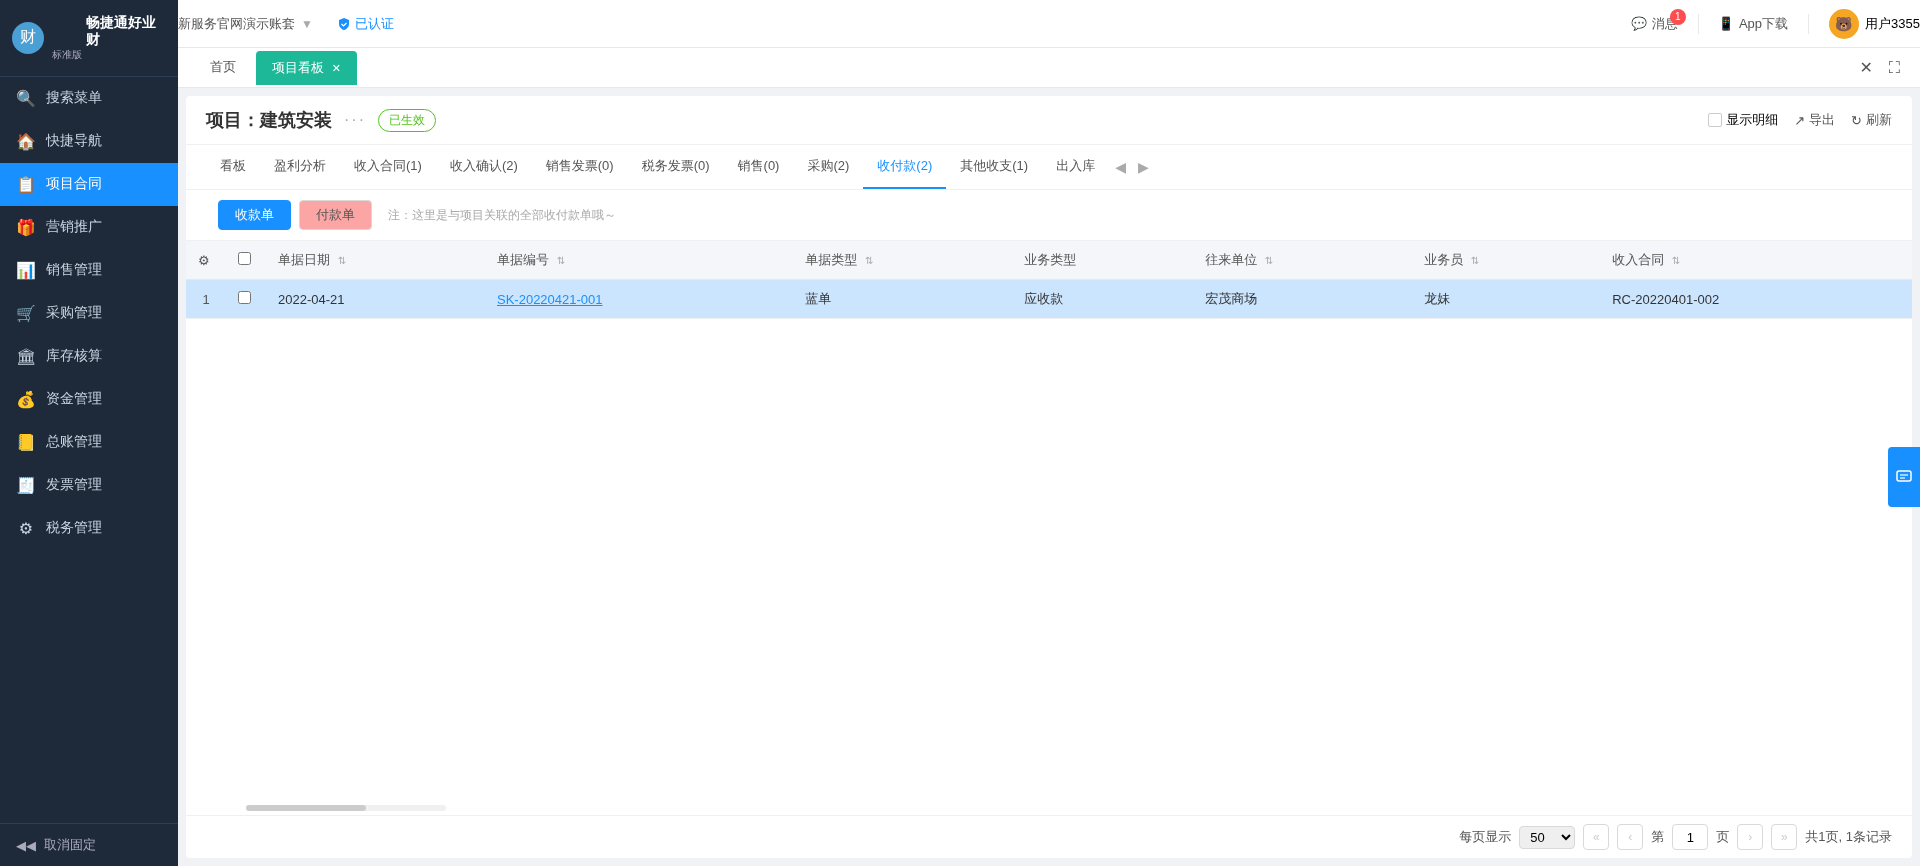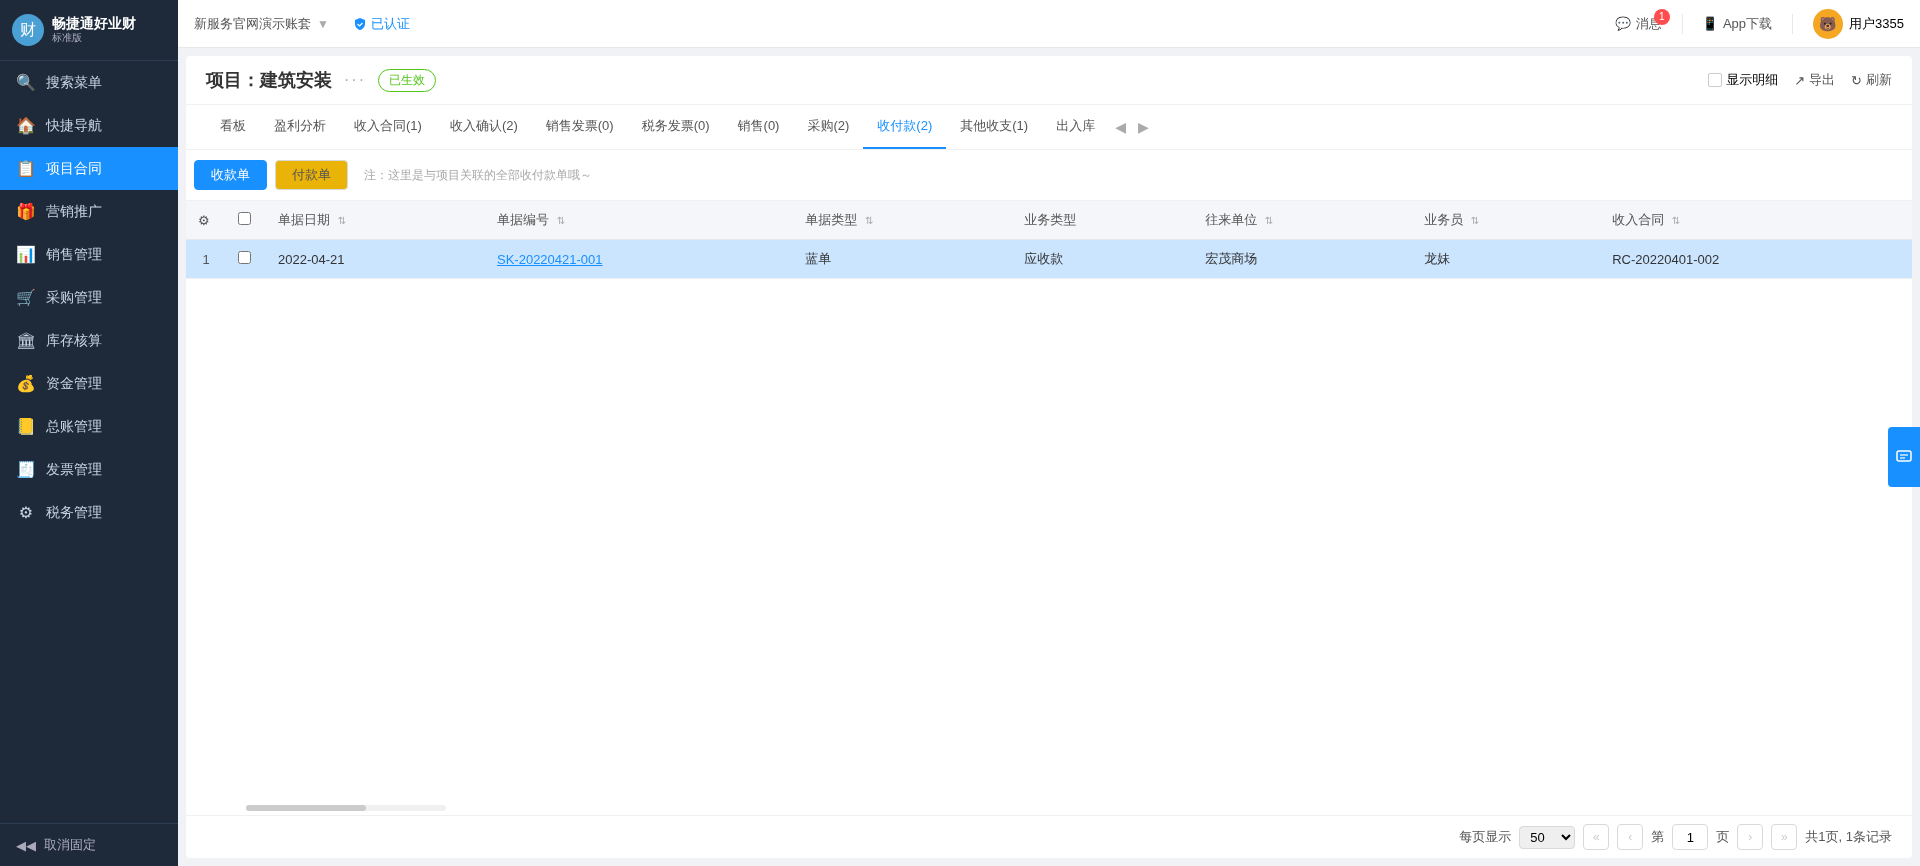--- a/index.html
+++ b/index.html
@@ -32,20 +32,21 @@
       justify-content: center;
       font-size: 16px;
       color: white;
       flex-shrink: 0;
     }
     .sidebar-logo-text {
       font-size: 14px;
       font-weight: bold;
       color: white;
       line-height: 1.2;
+      margin-left: 34px;
     }
     .sidebar-logo-sub {
       font-size: 10px;
       color: #aab;
     }
     .sidebar-scroll {
       flex: 1;
       overflow-y: auto;
       overflow-x: hidden;
     }
@@ -81,21 +82,21 @@
       flex-direction: column;
       background: #f0f2f5;
       overflow: hidden;
     }
 
     
     .topbar {
       background: white;
       display: flex;
       align-items: center;
-      padding: 0 16px;
+      padding: 0 0;
       height: 48px;
       border-bottom: 1px solid #e8e8e8;
       gap: 16px;
     }
     .topbar-account {
       display: flex;
       align-items: center;
       gap: 6px;
       color: #555;
       font-size: 13px;
@@ -290,31 +291,31 @@
       color: #aaa;
       cursor: pointer;
       font-size: 14px;
       flex-shrink: 0;
     }
 
     
     .subtab-bar {
       display: flex;
       align-items: center;
-      padding: 10px 8px;
+      padding: 10px 32px;
       gap: 8px;
       border-bottom: 1px solid #f0f0f0;
     }
     .subtab-btn {
       padding: 5px 16px;
       border-radius: 4px;
       border: 1px solid #d9d9d9;
       cursor: pointer;
       font-size: 13px;
-      background: #eab308;
+      background: #fca5a5;
       color: #555;
     }
     .subtab-btn.active {
       background: #1890ff;
       color: white;
       border-color: #1890ff;
     }
     .subtab-note {
       color: #aaa;
       font-size: 12px;
@@ -564,20 +565,33 @@
         <span>App下载</span>
       </div>
       <div class="topbar-divider"></div>
       <div class="topbar-user">
         <div class="topbar-avatar">🐻</div>
         <span>用户3355</span>
       </div>
     </div>
   </div>
 
+  <div class="tabbar">
+    <div class="tab">
+      <span>首页</span>
+    </div>
+    <div class="tab active">
+      <span>项目看板</span>
+      <span class="tab-close">✕</span>
+    </div>
+    <div class="tabbar-actions">
+      <button class="tabbar-btn">✕</button>
+      <button class="tabbar-btn">⛶</button>
+    </div>
+  </div>
 
   <div class="content-wrapper">
     <div class="content">
 
       <div class="project-header">
         <span class="project-title">项目：建筑安装</span>
         <span class="project-more">···</span>
         <span class="project-status">已生效</span>
         <div class="project-header-spacer"></div>
         <div class="project-header-actions">

